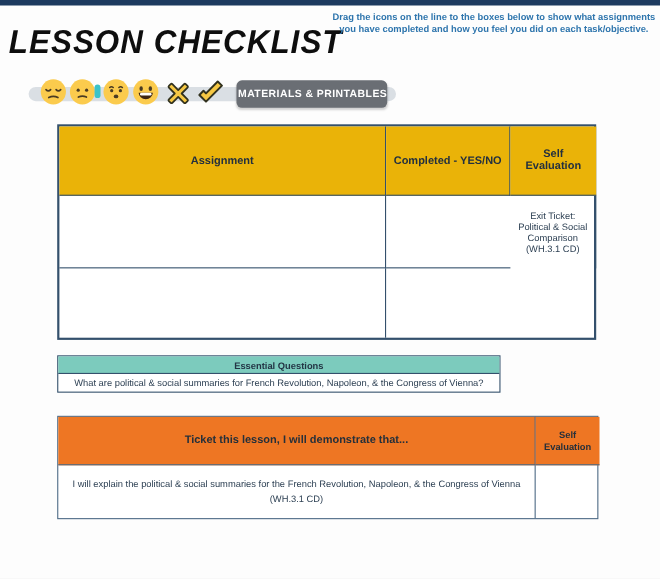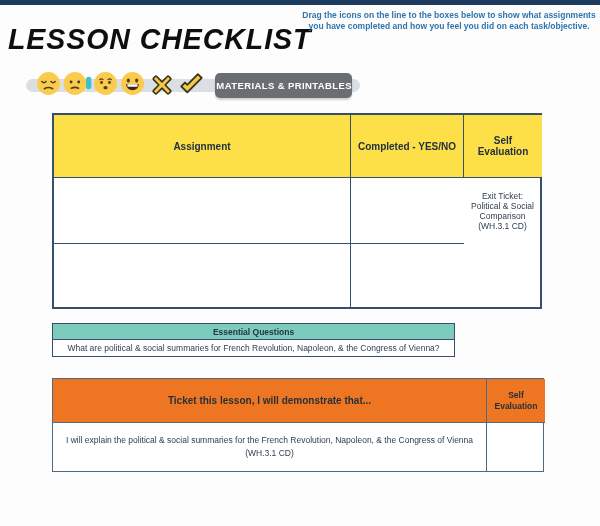--- a/index.html
+++ b/index.html
@@ -48,21 +48,21 @@
     grid-template-rows:63px 66px 63px;
     border:2px solid #34506c; background:#fff;
   }
   .assign-table .cell {
     border-right:1.5px solid #34506c; border-bottom:1.5px solid #34506c;
     display:flex; align-items:center; justify-content:center; text-align:center;
     font-size:8.5px; color:#2e4154; padding:2px 6px;
   }
   .assign-table .cell.last-col { border-right:none; }
   .assign-table .cell.last-row { border-bottom:none; }
-  .assign-table .hcell { background:#fde047; font-weight:700; font-size:10px; color:#23303f; }
+  .assign-table .hcell { background:#eab308; font-weight:700; font-size:10px; color:#23303f; }
 
   
   .eq-box {
     position:absolute; left:52px; top:323px; width:403px;
     border:1.5px solid #34506c; background:#fff;
   }
   .eq-header {
     height:16px; background:#7ccbbd; border-bottom:1.5px solid #34506c;
     display:flex; align-items:center; justify-content:center;
     font-size:8.5px; font-weight:700; color:#233545;

